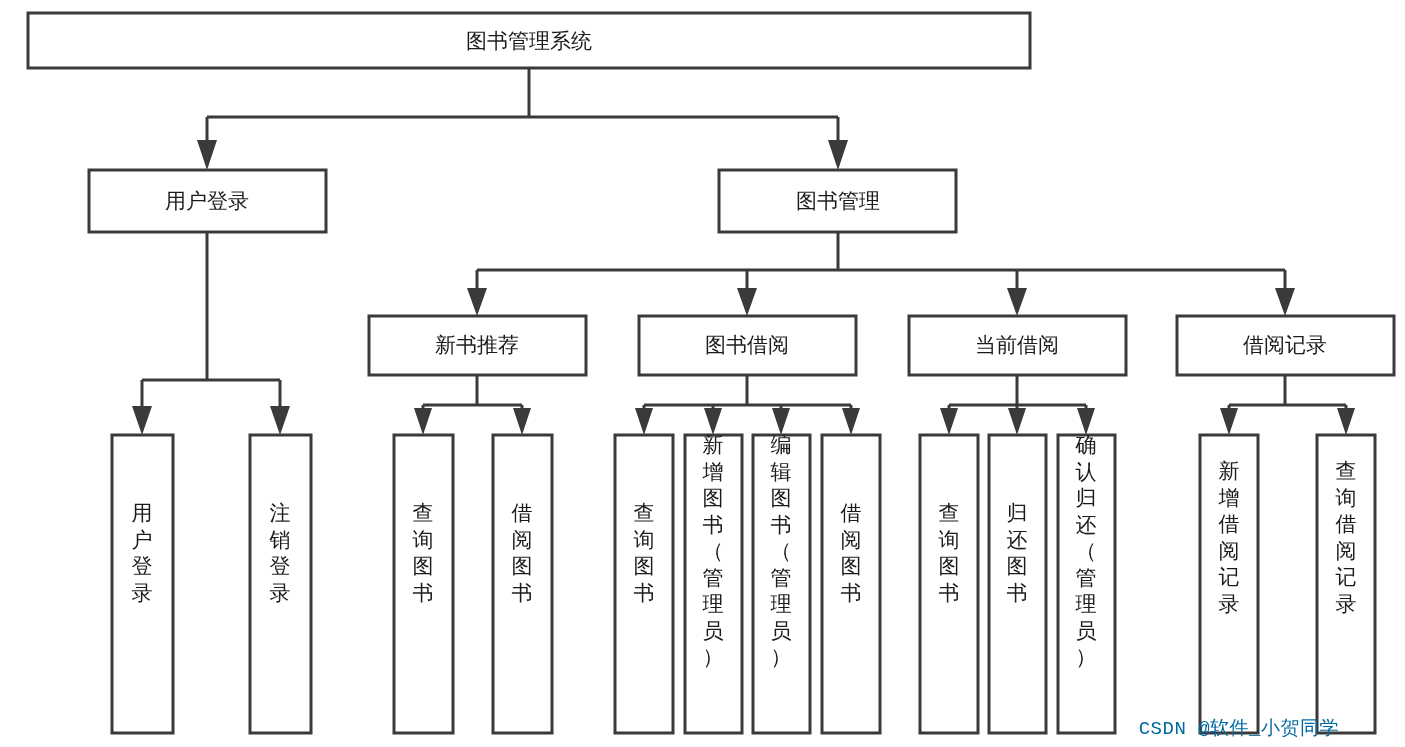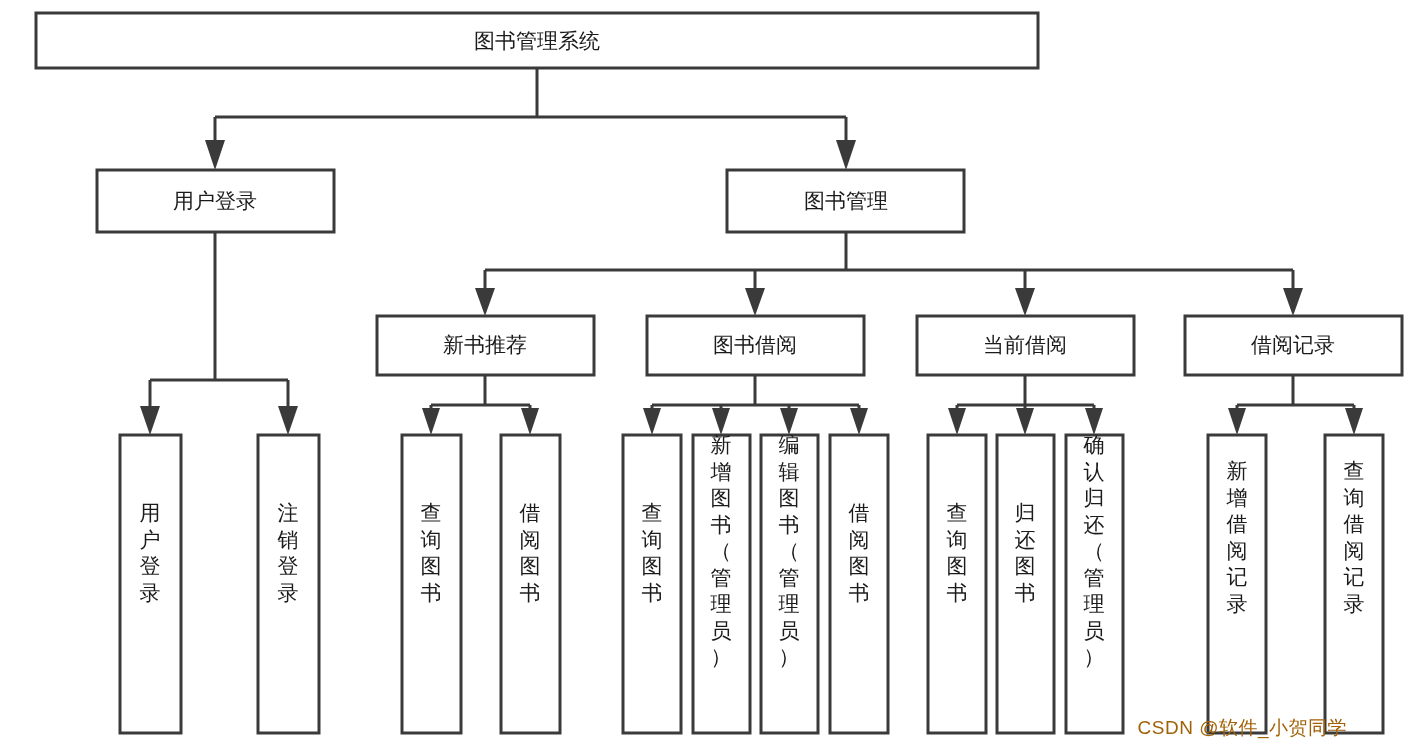--- a/index.html
+++ b/index.html
@@ -9,21 +9,21 @@
   }
   body {
     width: 1405px;
     height: 747px;
     font-family: "DejaVu Sans", "Liberation Sans", sans-serif;
     overflow: hidden;
     position: relative;
   }
   #diagram-root {
     position: absolute;
-    left: 16px;
+    left: 8px;
     top: 0;
     width: 1339px;
     height: 747px;
   }
   svg.flow {
     display: block;
     width: 1405px;
     height: 747px;
   }
   .node-rect {
@@ -51,23 +51,23 @@
     stroke-linecap: butt;
   }
   .edge-arrow {
     fill: #3a3a3a;
     stroke: none;
   }
   .watermark {
     position: absolute;
     right: 8px;
     bottom: 6px;
-    font-family: Liberation Sans, sans-serif;
+    font-family: Liberation Mono, monospace;
     font-size: 19px;
-    color: #a16207;
+    color: #0369a1;
     white-space: nowrap;
     letter-spacing: 0.5px;
     pointer-events: none;
   }
 </style>
 </head>
 <body>
 
 <div id="diagram-root">
   <svg class="flow" viewBox="0 0 1405 747" xmlns="http://www.w3.org/2000/svg">

